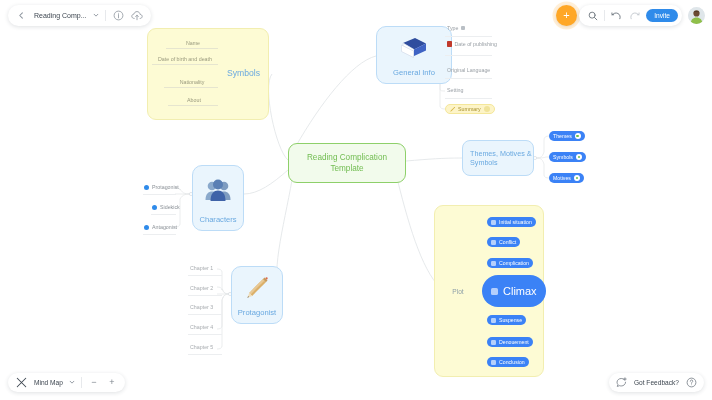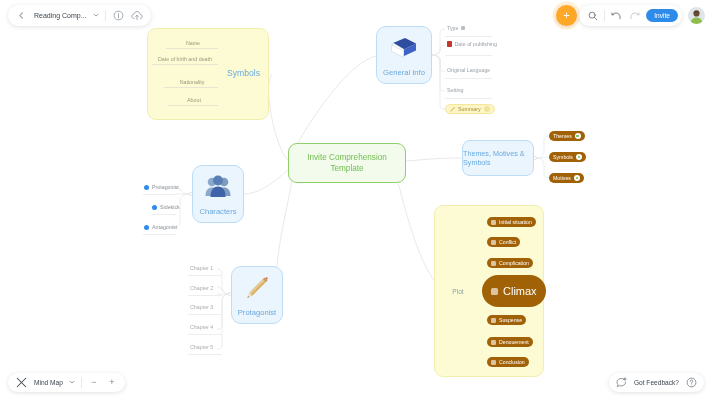--- a/index.html
+++ b/index.html
@@ -45,32 +45,33 @@
   .topic-blue {
     border: 1.2px solid #bcdcf7;
     border-radius: 10px;
     background: #eaf5fd;
     display: flex; flex-direction: column;
     align-items: center; justify-content: flex-end;
     color: #6aa9e0;
     font-size: 7.6px;
     padding-bottom: 6px;
   }
-  #node-generalinfo { left: 376px; top: 26px; width: 56px; height: 58px; }
-  #node-characters  { left: 192px; top: 165px; width: 52px; height: 58px; }
+  #node-generalinfo { left: 376px; top: 26px; width: 76px; height: 58px; }
+  #node-characters  { left: 192px; top: 165px; width: 52px; height: 66px; }
   #node-vocabulary  { left: 231px; top: 266px; width: 52px; height: 58px; }
 
   .topic-icon { flex: 1; display: flex; align-items: center; justify-content: center; width: 100%; }
 
   
   #node-themes {
     left: 462px; top: 140px; width: 72px; height: 36px;
     border: 1.2px solid #bcdcf7; border-radius: 8px; background: #eaf5fd;
     display: flex; align-items: center;
     color: #6aa9e0; font-size: 7.2px; line-height: 9.5px;
+    padding-left: 7px;
   }
   #node-author-label {
     left: 227px; top: 66px; width: 44px; height: 14px;
     display: flex; align-items: center;
     color: #6aa9e0; font-size: 8.6px;
   }
   #node-plot-label {
     left: 444px; top: 284px; width: 28px; height: 14px;
     display: flex; align-items: center; justify-content: center;
     color: #8fa0a9; font-size: 6.6px;
@@ -106,21 +107,21 @@
   
   .leaf-char { color: #8a9096; font-size: 5.3px; display: flex; align-items: center; gap: 3px; }
   .cdot { width: 5px; height: 5px; border-radius: 50%; background: #2f8bea; flex: none; }
 
   
   .pill {
     position: absolute;
     display: flex; align-items: center;
     border-radius: 999px;
     color: #fff;
-    background: #a16207;
+    background: #3b82f6;
     font-size: 5.2px;
     padding: 0 4px 0 4px;
     gap: 3px;
     white-space: nowrap;
   }
   .pill .pill-ico {
     width: 5px; height: 5px; border-radius: 1.2px;
     background: rgba(255,255,255,.62); flex: none;
   }
   .pill .pill-badge {
@@ -275,21 +276,21 @@
       <path d="M231,294 C226,294 224,294 222,300 L222,326 C222,328 220,329 217,329"></path>
       <path d="M231,294 C226,294 224,294 222,300 L222,346 C222,348 220,349 217,349"></path>
     </g>
     <circle cx="230" cy="294" r="1.6" fill="#fff" stroke="#d8dde1" stroke-width="0.7"></circle>
   </svg>
 
   <div class="panel" id="panel-author"></div>
   <div class="panel" id="panel-plot"></div>
 
   <div class="node" id="node-center">
-    <span>Invite Comprehension Template</span>
+    <span>Reading Complication Template</span>
   </div>
 
   <div id="node-author-label" class="node">
     <span>Symbols</span>
   </div>
 
   <div class="leaf leaf-author center-text" style="left:172px;top:40px;width:42px;justify-content:center;">Name</div>
   <div class="underline-row" style="left:166px;top:48px;width:52px;"></div>
 
   <div class="leaf leaf-author center-text" style="left:156px;top:56px;width:58px;justify-content:center;">Date of birth and death</div>

